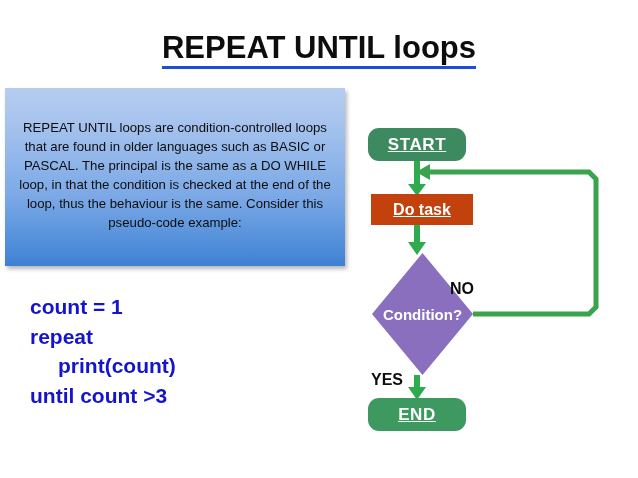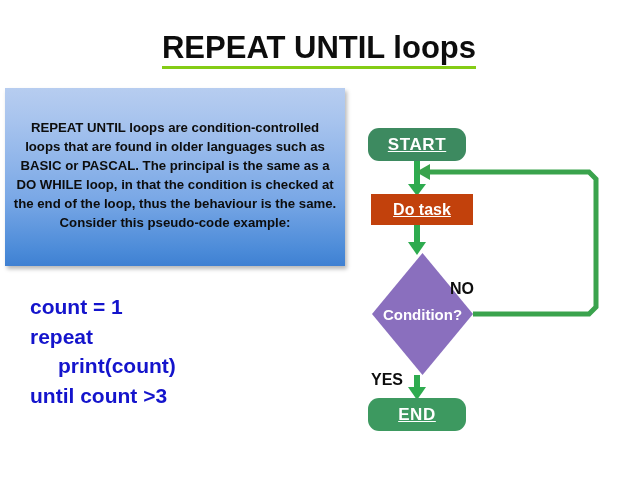--- a/index.html
+++ b/index.html
@@ -27,42 +27,42 @@
     left: 0;
     top: 30px;
     width: 638px;
     text-align: center;
     font-size: 31px;
     font-weight: bold;
     color: #0d0d0d;
     letter-spacing: 0px;
   }
   .title span {
-    border-bottom: 3px solid #84cc16;
+    border-bottom: 3px solid #1d4ed8;
     padding-bottom: 1px;
   }
 
   
   .info-box {
     position: absolute;
     left: 5px;
     top: 88px;
     width: 340px;
     height: 178px;
     background: linear-gradient(to bottom, #b7cdf0 0%, #a8c4ee 18%, #7aa8e6 62%, #4a8ad8 92%, #3f80d2 100%);
     box-shadow: 2px 3px 4px rgba(0,0,0,0.28);
     display: flex;
     align-items: center;
     justify-content: center;
     box-sizing: border-box;
     padding: 6px 8px 10px 8px;
   }
   .info-text {
     font-size: 13.2px;
-    font-weight: bold;
+    font-weight: normal;
     line-height: 1.45;
     color: #0d0d0d;
     text-align: center;
   }
 
   
   .code {
     position: absolute;
     left: 30px;
     top: 292px;

